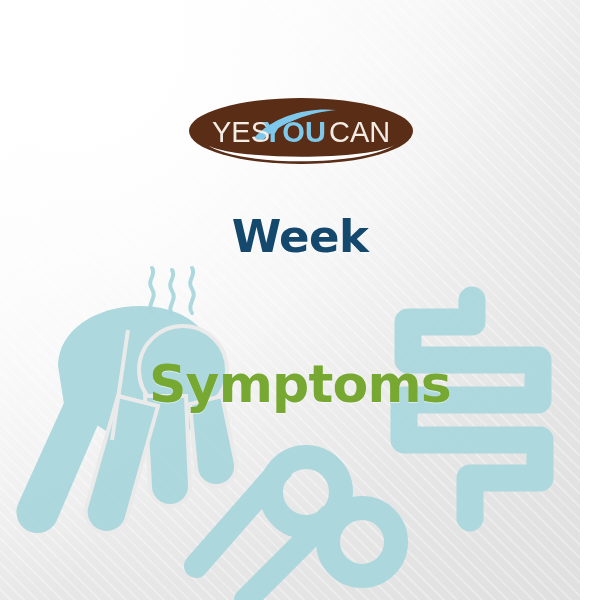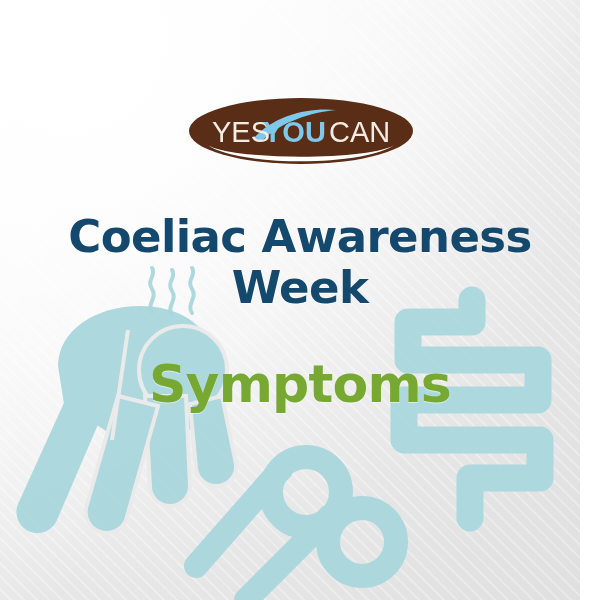--- a/index.html
+++ b/index.html
@@ -160,19 +160,18 @@
   <svg class="logo" viewBox="0 0 226 68">
     <ellipse cx="113" cy="34" rx="112" ry="33" fill="#5a2d16"></ellipse>
     <path d="M18 47 C 48 70 178 70 208 47 C 186 64 40 64 18 47 Z" fill="#ffffff"></path>
     <path d="M66 41 C 86 18 122 10 148 13 C 124 15 92 25 74 44 Z" fill="#7ec8ec"></path>
     <text x="24" y="45" font-family="'Liberation Sans', sans-serif" font-size="29" fill="#f3ece4" letter-spacing="0">YES</text>
     <text x="75" y="45" font-family="'Liberation Sans', sans-serif" font-size="29" font-weight="bold" fill="#7ec8ec">YOU</text>
     <text x="141" y="45" font-family="'Liberation Sans', sans-serif" font-size="29" fill="#f3ece4">CAN</text>
   </svg>
 
   <div class="headline">
-    <span class="ln">Coeliac Awareness</span>
     <span class="ln">Week</span>
   </div>
 
   <div class="subhead">Symptoms</div>
 
 </div>
 
 </body></html>

